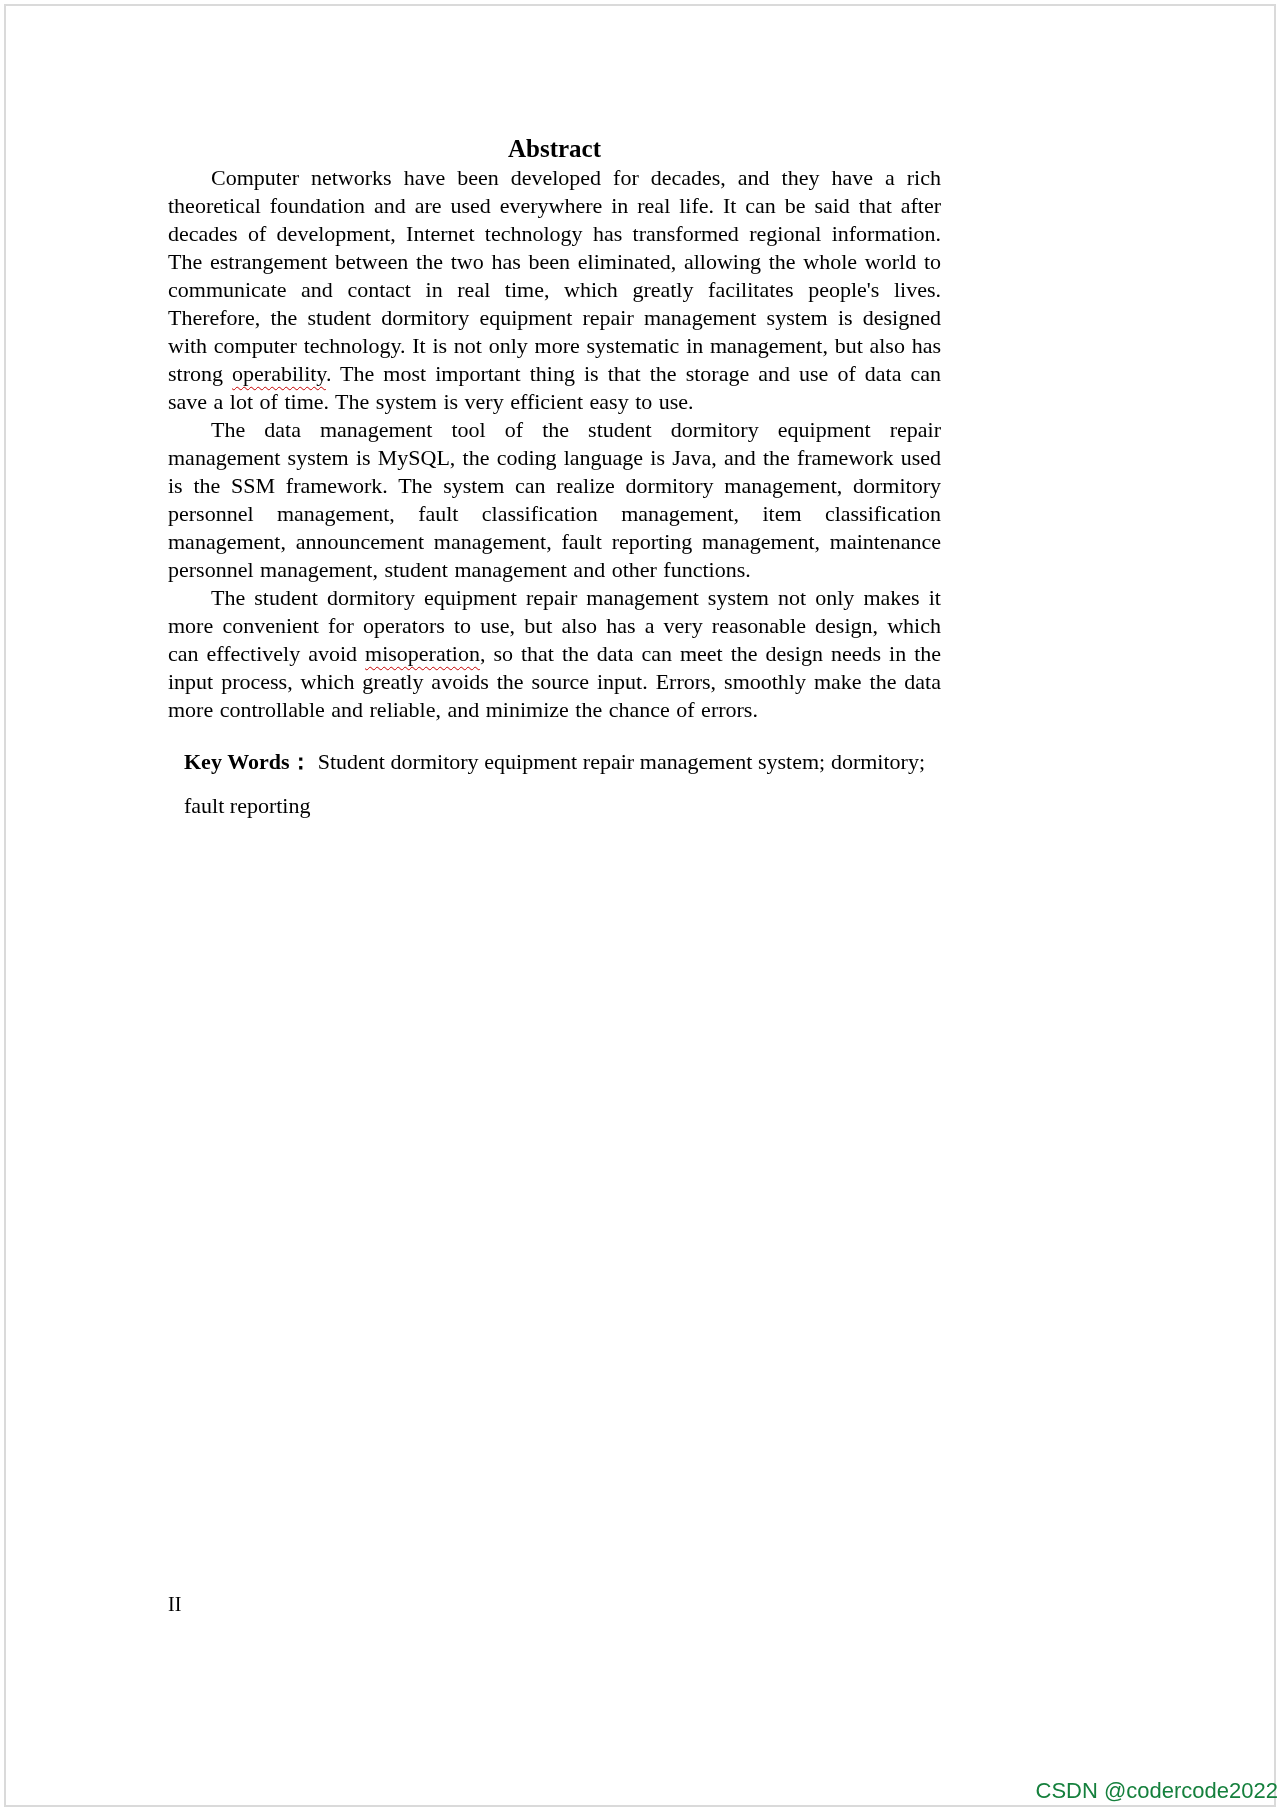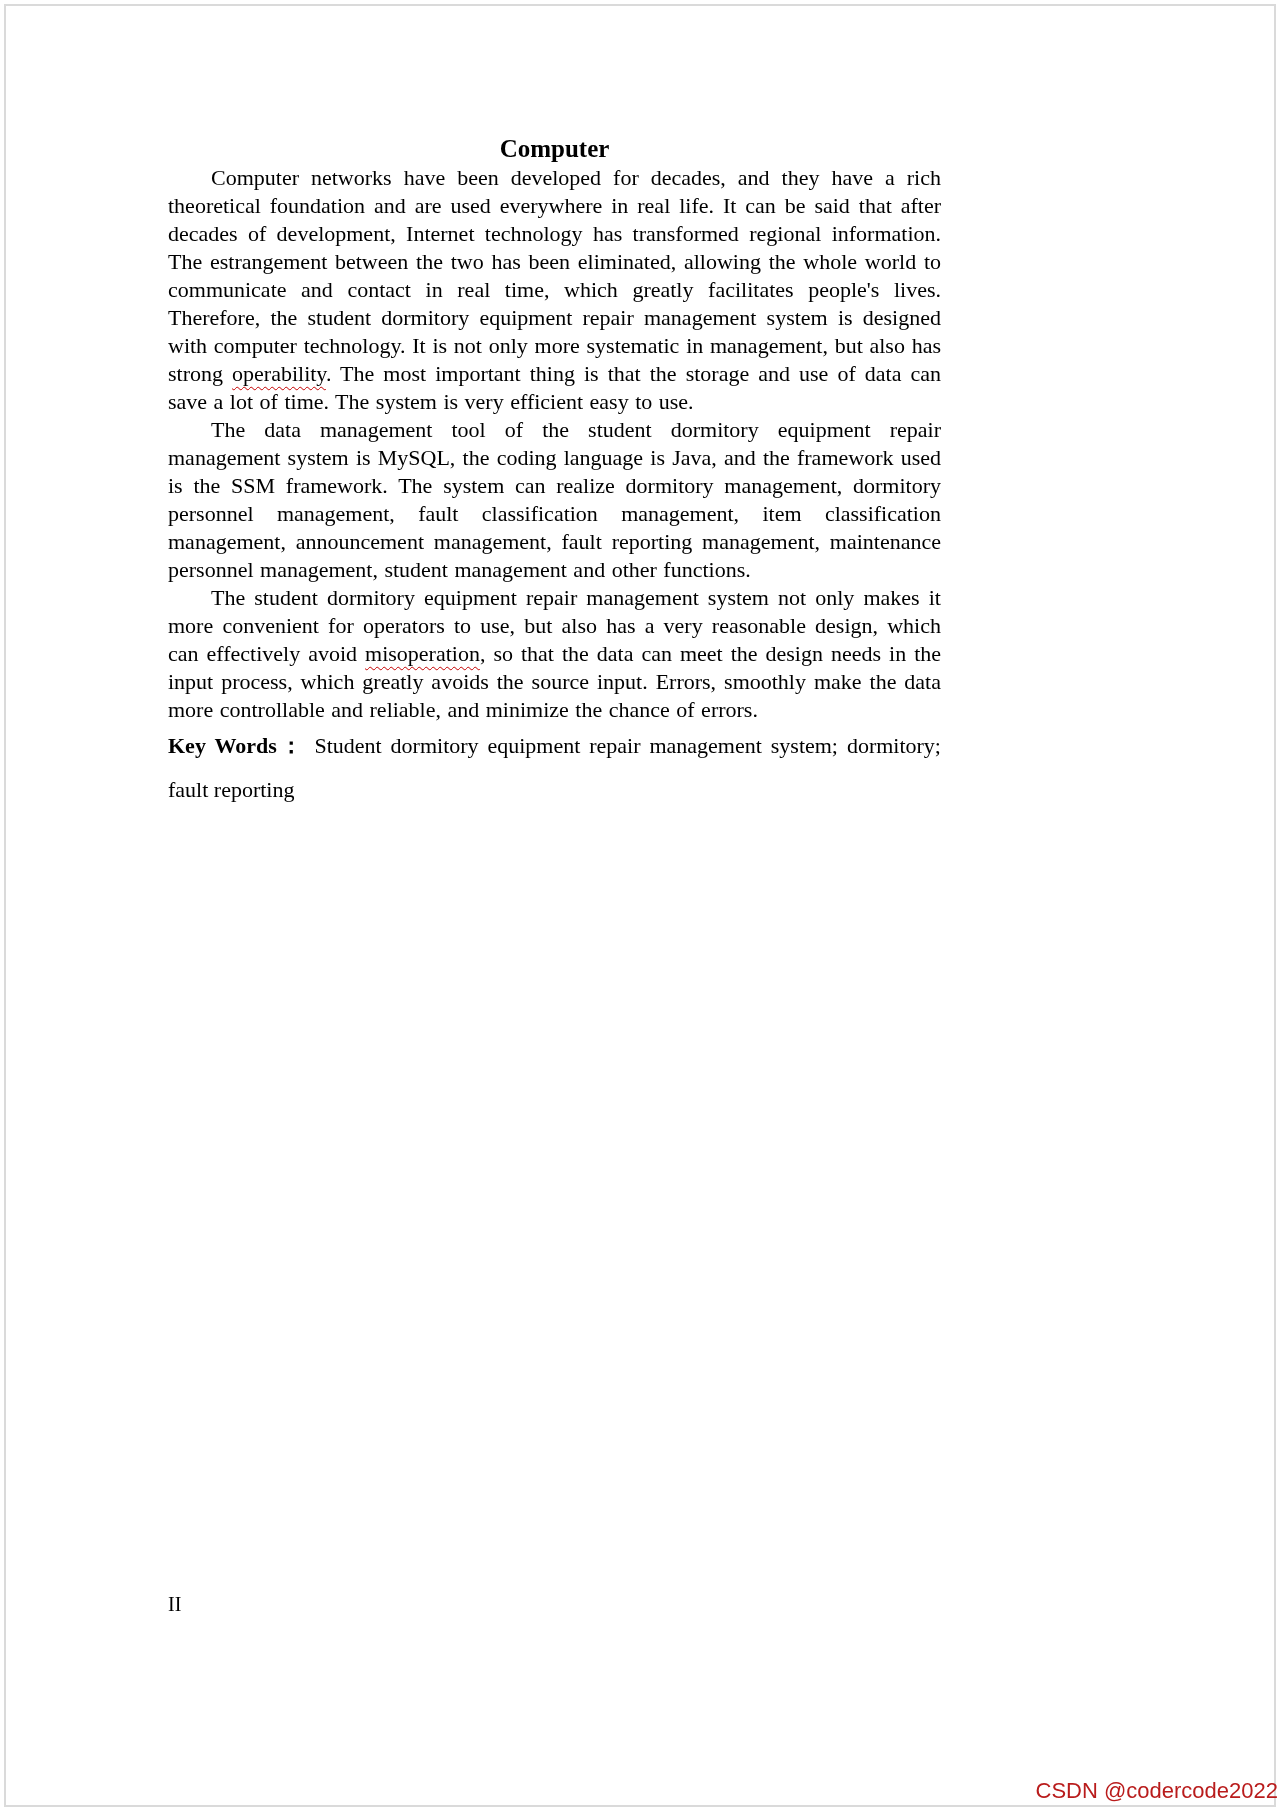--- a/index.html
+++ b/index.html
@@ -31,21 +31,21 @@
   }
   p.body-para {
     margin: 0;
     font-size: 22px;
     line-height: 28px;
     text-align: justify;
     text-indent: 43px;
     word-spacing: 1px;
   }
   p.keywords-para {
-    margin: 0;
+    margin: 16px;
     font-size: 22px;
     line-height: 43.5px;
     text-align: justify;
     text-indent: 0;
   }
   .kw-label { font-weight: bold; }
   .spell {
     text-decoration: underline;
     text-decoration-style: wavy;
     text-decoration-color: #c40000;
@@ -60,32 +60,32 @@
     top: 1592px;
     font-size: 20px;
     line-height: 24px;
   }
   .watermark {
     position: absolute;
     right: 2px;
     top: 1778px;
     font-family: "Liberation Sans", "DejaVu Sans", sans-serif;
     font-size: 22px;
-    color: #b91c1c;
+    color: #15803d;
     white-space: nowrap;
   }
 </style>
 </head>
 <body>
 
 <div class="page-border"></div>
 
 <div class="textblock">
 
-  <h1 class="doc-title">Computer</h1>
+  <h1 class="doc-title">Abstract</h1>
 
   <p class="body-para"><span>Computer networks have been developed for decades, and they have a rich theoretical foundation and are used everywhere in real life. It can be said that after decades of development, Internet technology has transformed regional information. The estrangement between the two has been eliminated, allowing the whole world to communicate and contact in real time, which greatly facilitates people's lives. Therefore, the student dormitory equipment repair management system is designed with computer technology. It is not only more systematic in management, but also has strong </span><span class="spell">operability</span><span>. The most important thing is that the storage and use of data can save a lot of time. The system is very efficient easy to use.</span></p>
 
   <p class="body-para">The data management tool of the student dormitory equipment repair management system is MySQL, the coding language is Java, and the framework used is the SSM framework. The system can realize dormitory management, dormitory personnel management, fault classification management, item classification management, announcement management, fault reporting management, maintenance personnel management, student management and other functions.</p>
 
   <p class="body-para"><span>The student dormitory equipment repair management system not only makes it more convenient for operators to use, but also has a very reasonable design, which can effectively avoid </span><span class="spell">misoperation</span><span>, so that the data can meet the design needs in the input process, which greatly avoids the source input. Errors, smoothly make the data more controllable and reliable, and minimize the chance of errors.</span></p>
 
   <p class="keywords-para"><span class="kw-label">Key Words：</span><span> Student dormitory equipment repair management system; dormitory; fault reporting</span></p>
 
 </div>

